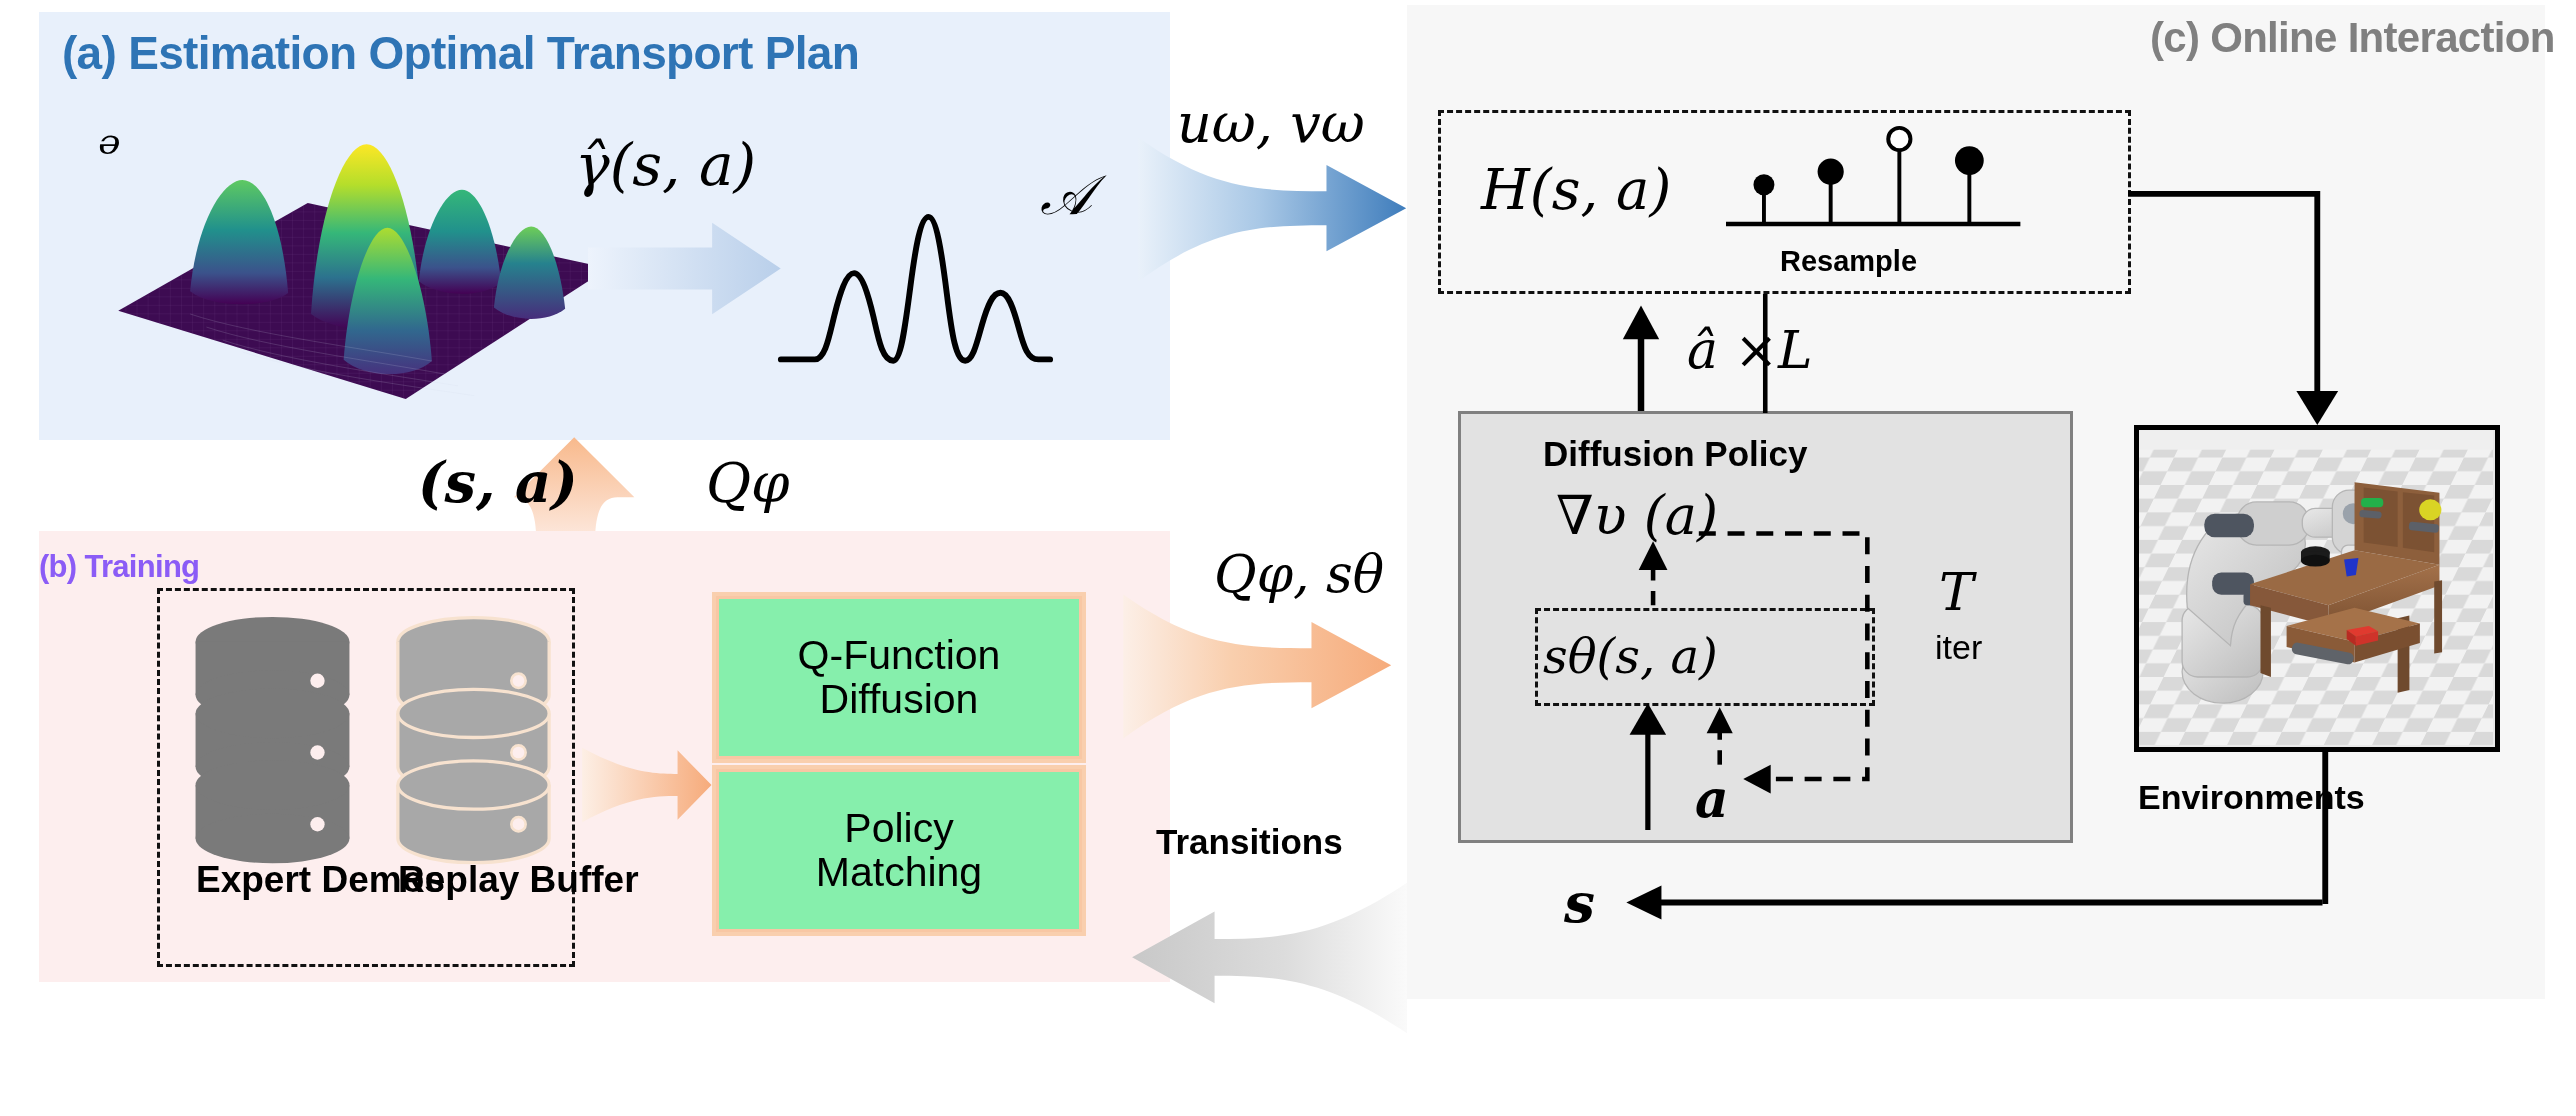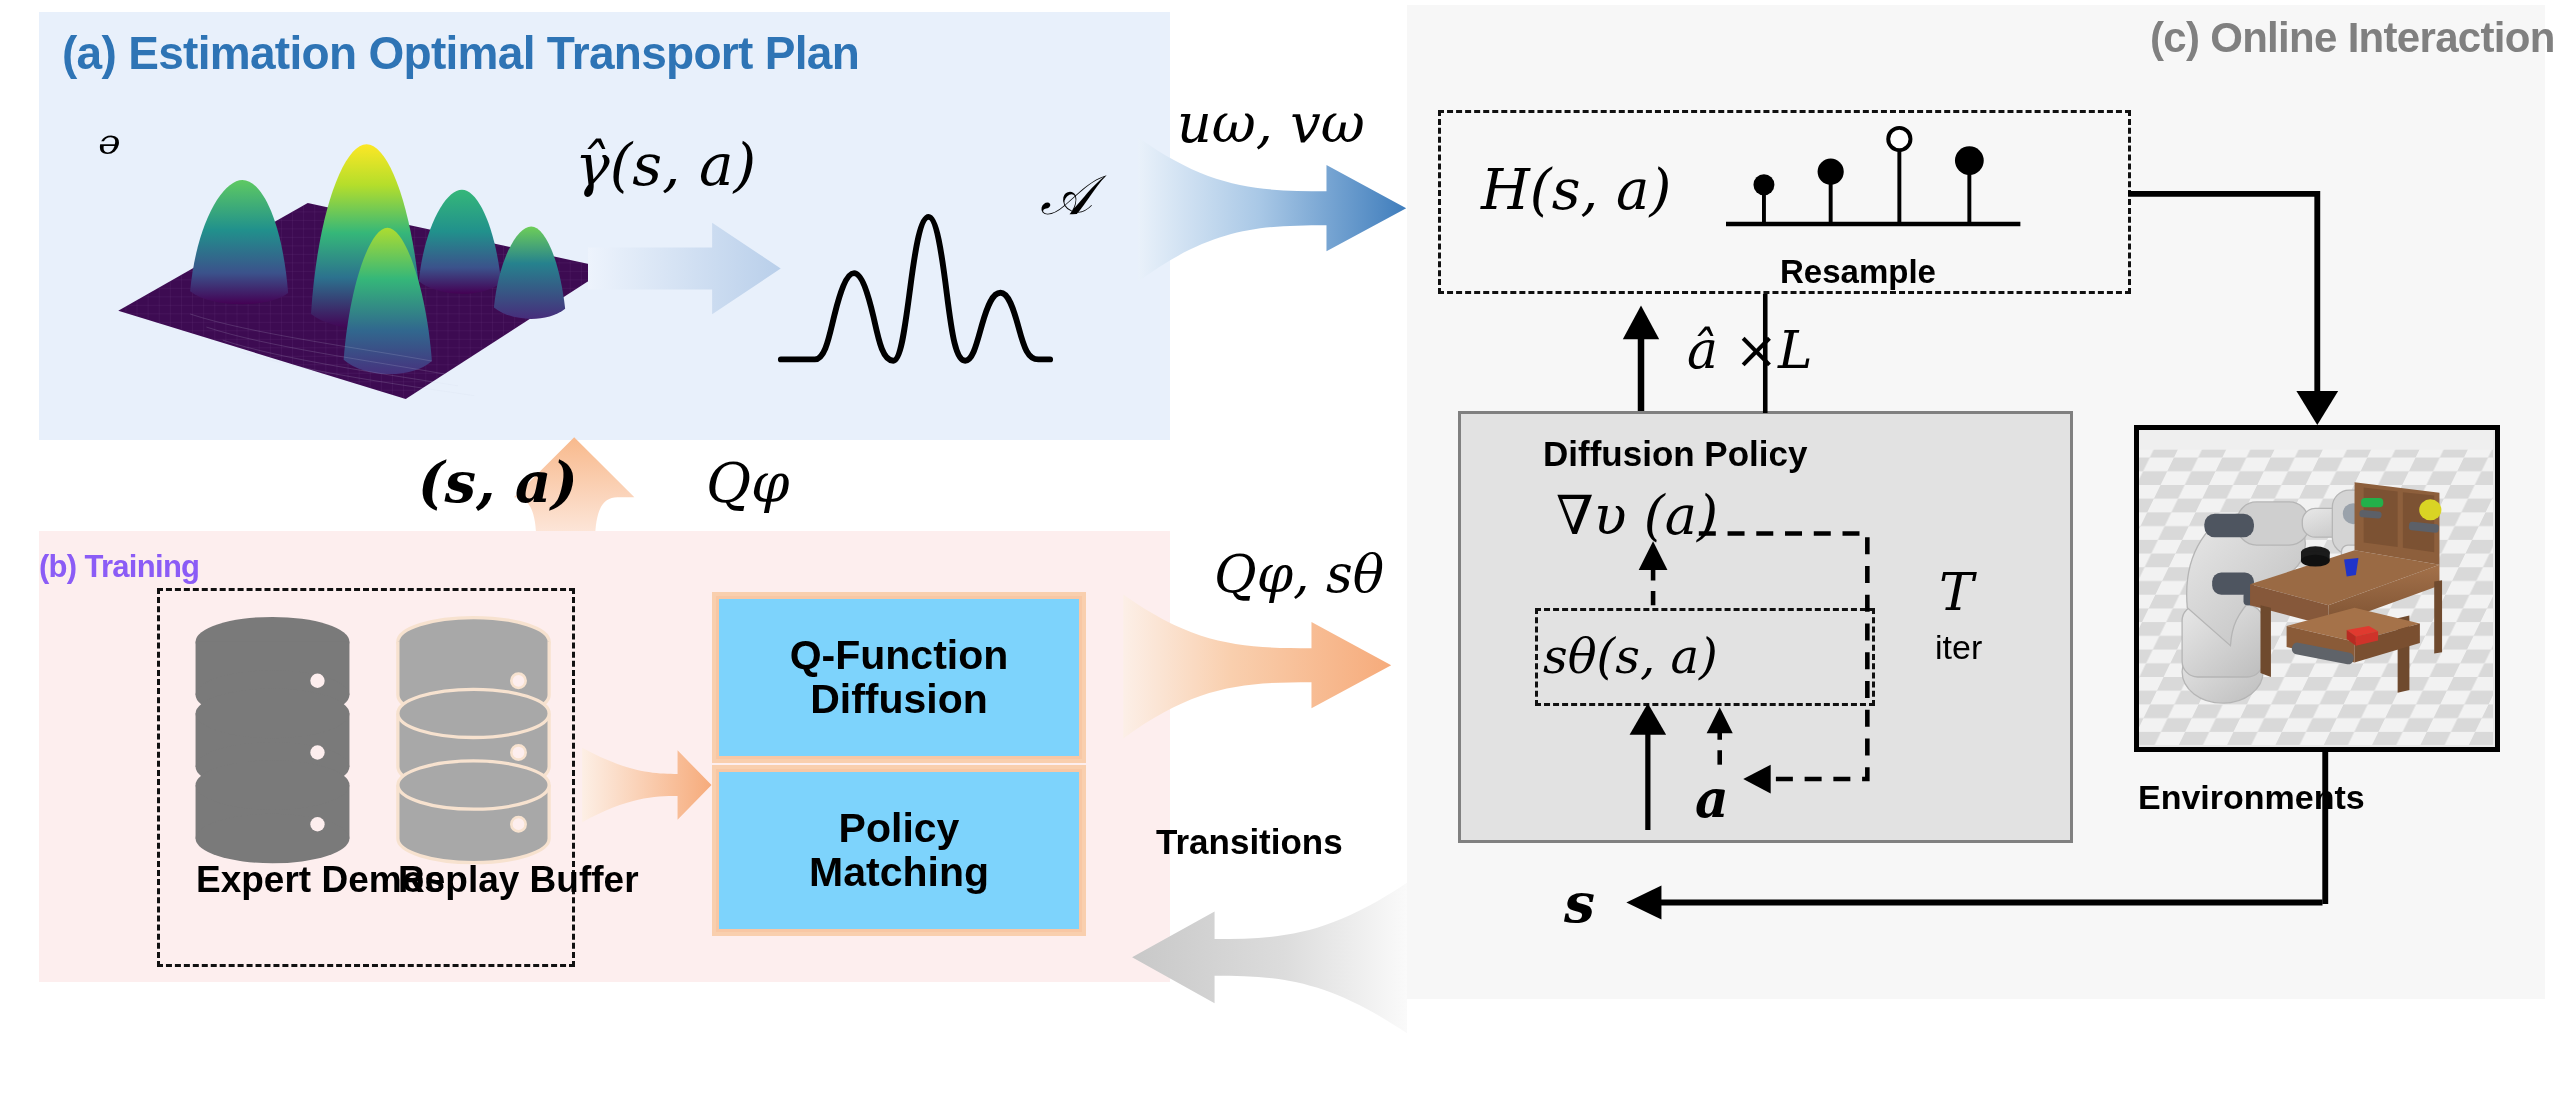--- a/index.html
+++ b/index.html
@@ -25,41 +25,41 @@
   #lbl-gamma{left:575px;top:131px;font-size:58px;}
   #lbl-A{left:1040px;top:163px;font-size:55px;}
   #lbl-uv{left:1177px;top:92px;font-size:54px;}
   #lbl-sa{left:418px;top:449px;font-size:56px;font-weight:bold;}
   #lbl-Qphi-mid{left:706px;top:451px;font-size:55px;}
   #lbl-Qs{left:1214px;top:544px;font-size:52px;}
   #lbl-Hsa{left:1481px;top:157px;font-size:56px;}
   #lbl-aL{left:1687px;top:320px;font-size:52px;}
   #lbl-s-bottom{left:1564px;top:870px;font-size:55px;font-weight:bold;}
   #lbl-transitions{left:1156px;top:822px;font-size:35px;}
-  #lbl-resample{left:1780px;top:245px;font-size:33px;margin-top:8px;}
+  #lbl-resample{left:1780px;top:245px;font-size:29px;}
   #lbl-environments{left:2138px;top:778px;font-size:34px;}
   #lbl-diffusion{left:1543px;top:434px;font-size:35px;}
   #lbl-gradv{left:1556px;top:484px;font-size:54px;}
   #lbl-stheta{left:1543px;top:628px;font-size:48px;}
   #lbl-a-in{left:1695px;top:768px;font-size:52px;font-weight:bold;}
   #lbl-T{left:1939px;top:562px;font-size:52px;}
   #lbl-iter{left:1935px;top:628px;font-size:34px;font-style:normal;
             font-family:"Liberation Sans",sans-serif;}
 
   
   .dash{border:3.3px dashed #111;box-sizing:border-box;}
   #resample-box{left:1438px;top:110px;width:693px;height:184px;}
   #demos-box{left:157px;top:588px;width:418px;height:379px;}
   #stheta-box{left:1535px;top:608px;width:340px;height:98px;}
   #policy-box{left:1458px;top:411px;width:615px;height:432px;
               background:#e2e2e2;border:3.9px solid #808080;box-sizing:border-box;}
 
-  .orangebox{background:#7dd3fc;border:3.3px solid #f8c7a4;outline:4.6px solid #f9cfae;
+  .orangebox{background:#86efac;border:3.3px solid #f8c7a4;outline:4.6px solid #f9cfae;
              box-sizing:border-box;display:flex;align-items:center;justify-content:center;
-             text-align:center;font-weight:bold;font-size:41px;color:#000;line-height:1.06;}
+             text-align:center;font-weight:normal;font-size:41px;color:#000;line-height:1.06;}
   #qfunc-box{left:716px;top:596px;width:366px;height:163px;}
   #score-box{left:716px;top:769px;width:366px;height:163px;}
 
   
   #env-frame{left:2134px;top:425px;width:366px;height:327px;
              border:5.9px solid #000;box-sizing:border-box;overflow:hidden;background:#e9e9e9;}
 
   svg{display:block;overflow:visible;}
   .nosel{user-select:none;}
 </style>

